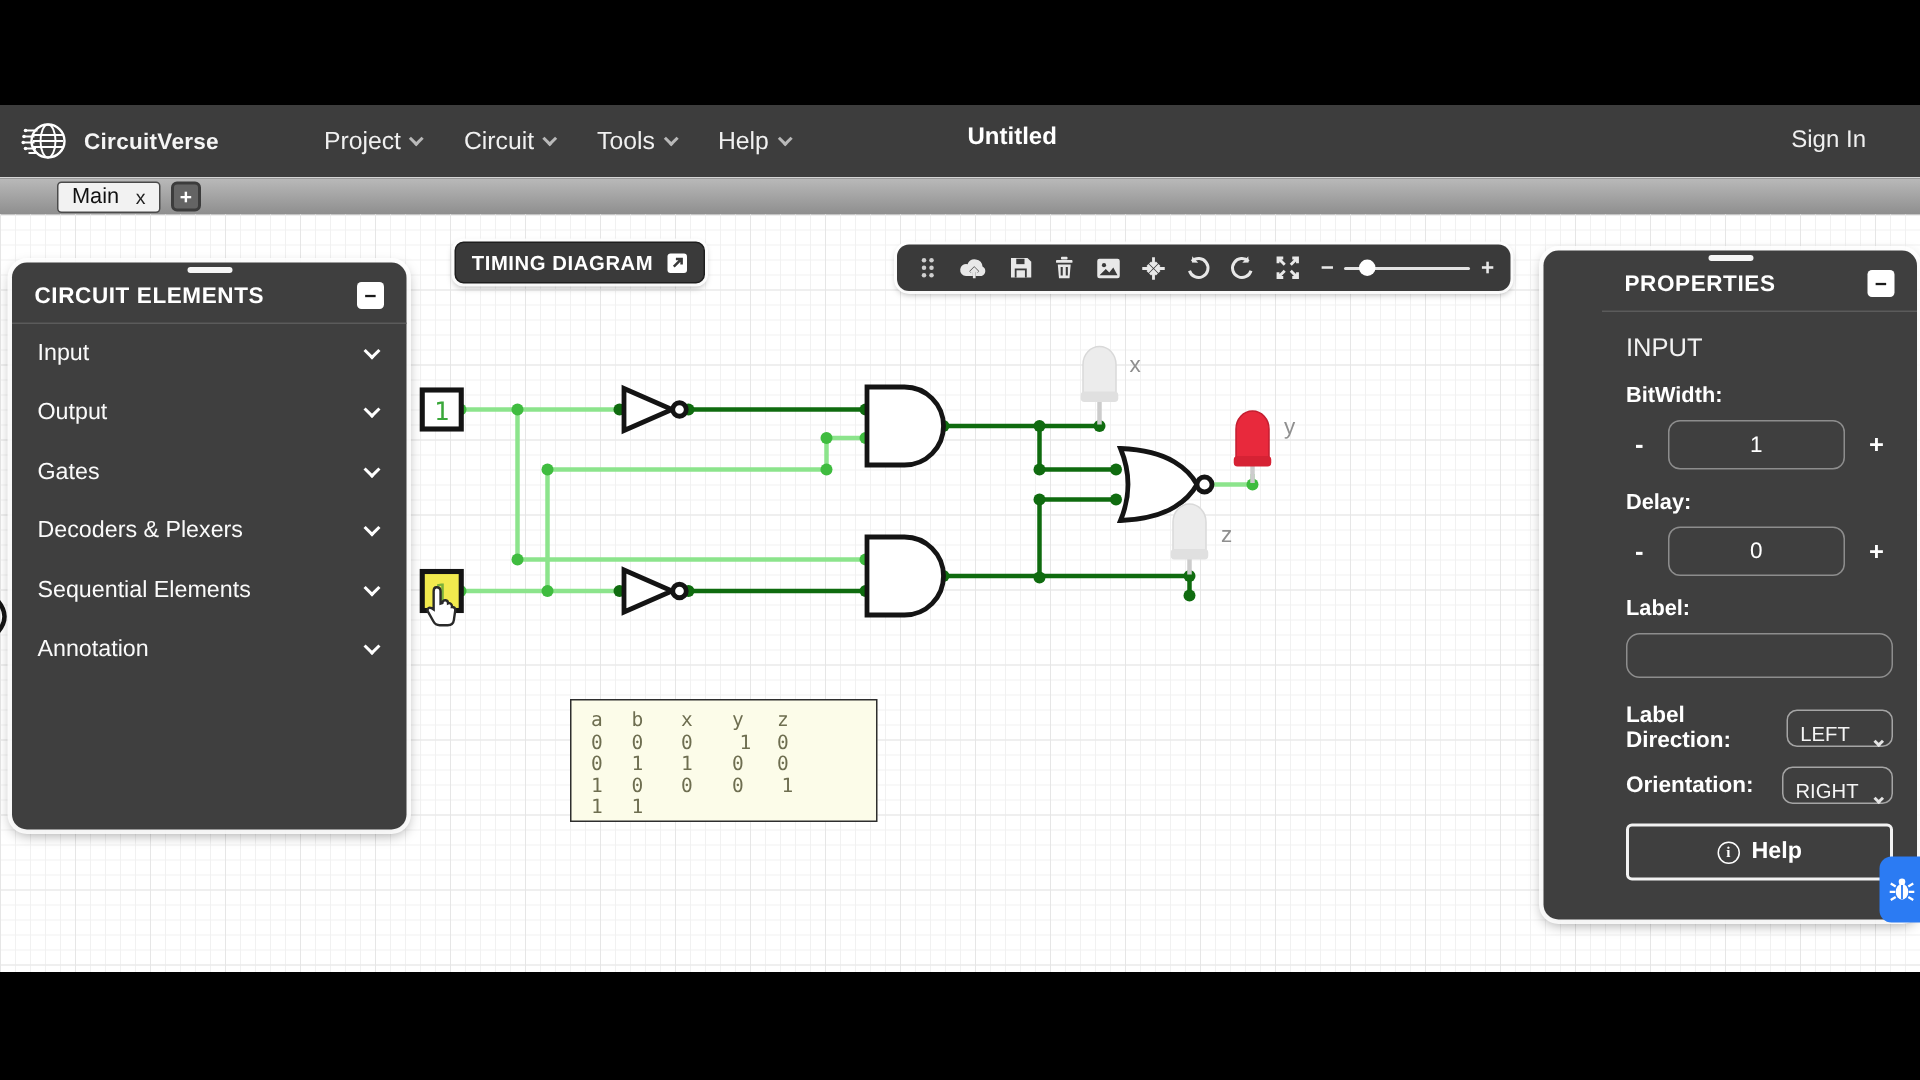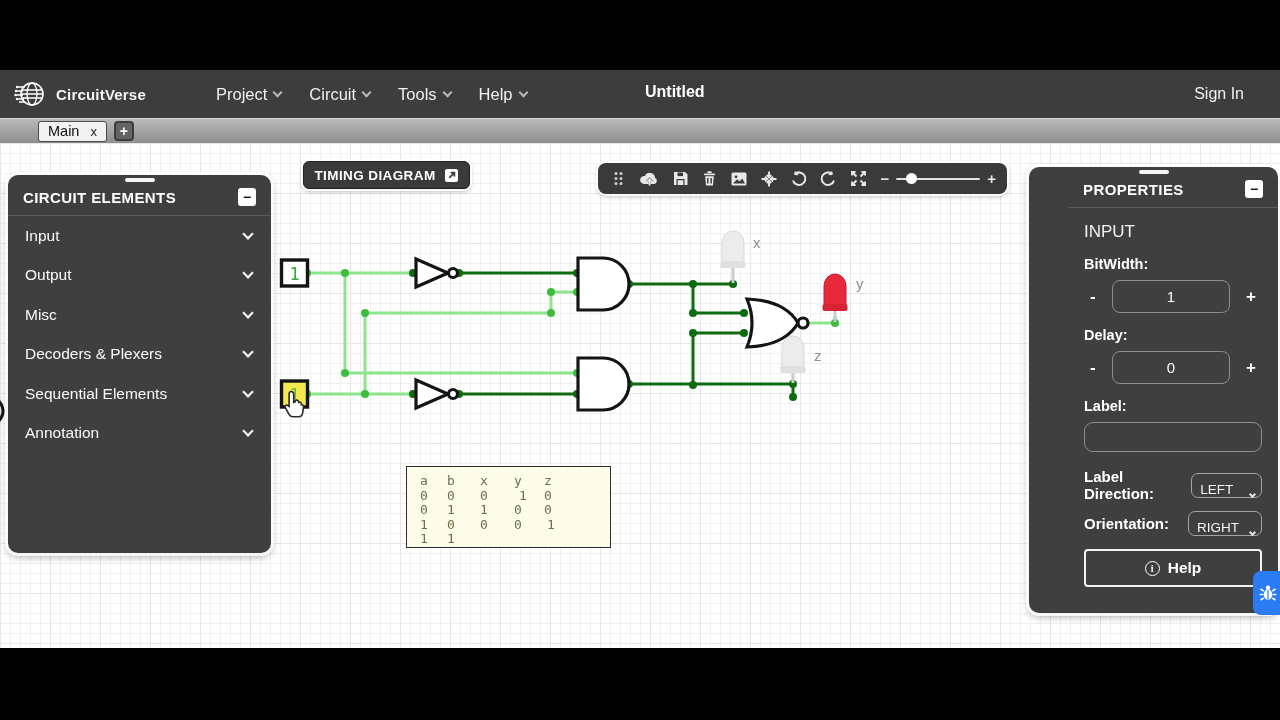--- a/index.html
+++ b/index.html
@@ -86,21 +86,21 @@
   .select{width:74px;height:25px;border:1px solid #a5a5a5;border-radius:7px;display:flex;align-items:flex-end;
     justify-content:space-between;padding:0 6px 0 8px;font-size:13.5px;color:#f5f5f5;cursor:pointer;}
   .select .chev{width:5px;height:5px;border-color:#e5e5e5;}
   .help-btn{margin-top:13px;width:100%;height:38px;background:transparent;border:2px solid #f2f2f2;border-radius:4px;
     color:#fff;font-weight:bold;font-size:15.5px;display:flex;align-items:center;justify-content:center;gap:8px;cursor:pointer;}
   .info-circ{width:15px;height:15px;border:1.6px solid #fff;border-radius:50%;font-size:10px;font-weight:bold;
     display:flex;align-items:center;justify-content:center;font-family:"Liberation Serif",serif;}
   .info-circ::before{content:"i";}
 
   
-  .truth-table{position:absolute;left:406px;top:323px;width:205px;height:82px;background:#fcfce9;
+  .truth-table{position:absolute;left:380px;top:323px;width:205px;height:82px;background:#fcfce9;
     border:1.5px solid #2e2e2e;font-family:"DejaVu Sans Mono",monospace;font-size:13px;color:#6e6e50;
     padding:7px 0 0 13px;line-height:14.5px;}
   .tt-row span{display:inline-block;}
   .tt-c0{width:27px;} .tt-c1{width:33px;} .tt-c2{width:34px;} .tt-c3{width:30px;} .tt-c4{width:18px;}
 
   .bug-btn{position:absolute;left:1253px;top:428px;width:30px;height:44px;background:var(--accent-blue);
     border:none;border-radius:8px 0 0 8px;display:flex;align-items:center;justify-content:flex-start;
     padding-left:5px;cursor:pointer;}
 </style>
 </head>
@@ -386,21 +386,21 @@
       </div>
       <div class="acc">
         <span>Input</span>
           <i class="chev"></i>
       </div>
       <div class="acc">
         <span>Output</span>
           <i class="chev"></i>
       </div>
       <div class="acc">
-        <span>Misc</span>
+        <span>Gates</span>
           <i class="chev"></i>
       </div>
       <div class="acc">
         <span>Decoders &amp; Plexers</span>
           <i class="chev"></i>
       </div>
       <div class="acc">
         <span>Sequential Elements</span>
           <i class="chev"></i>
       </div>

